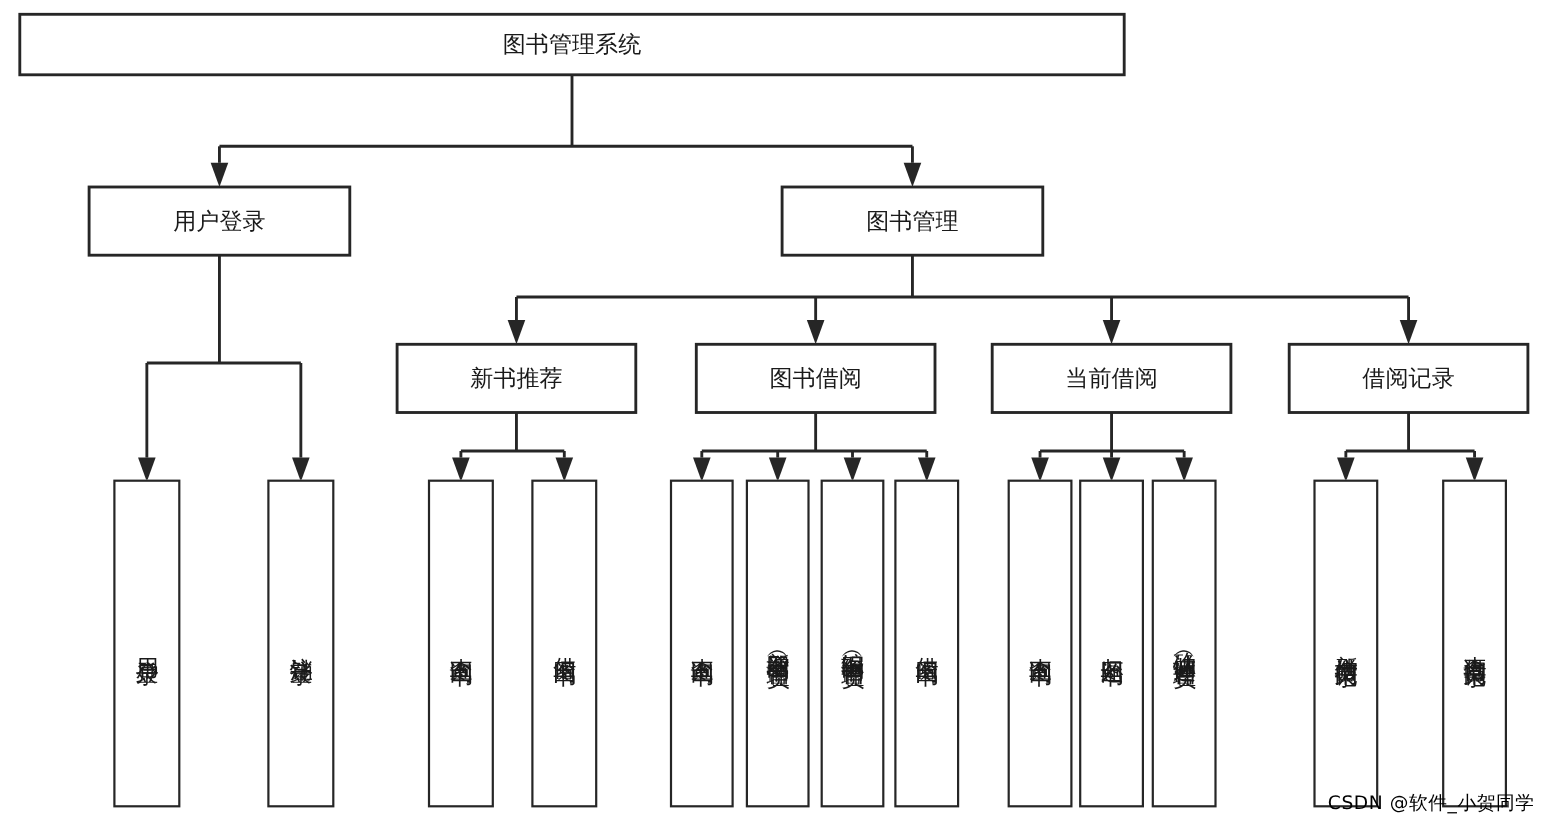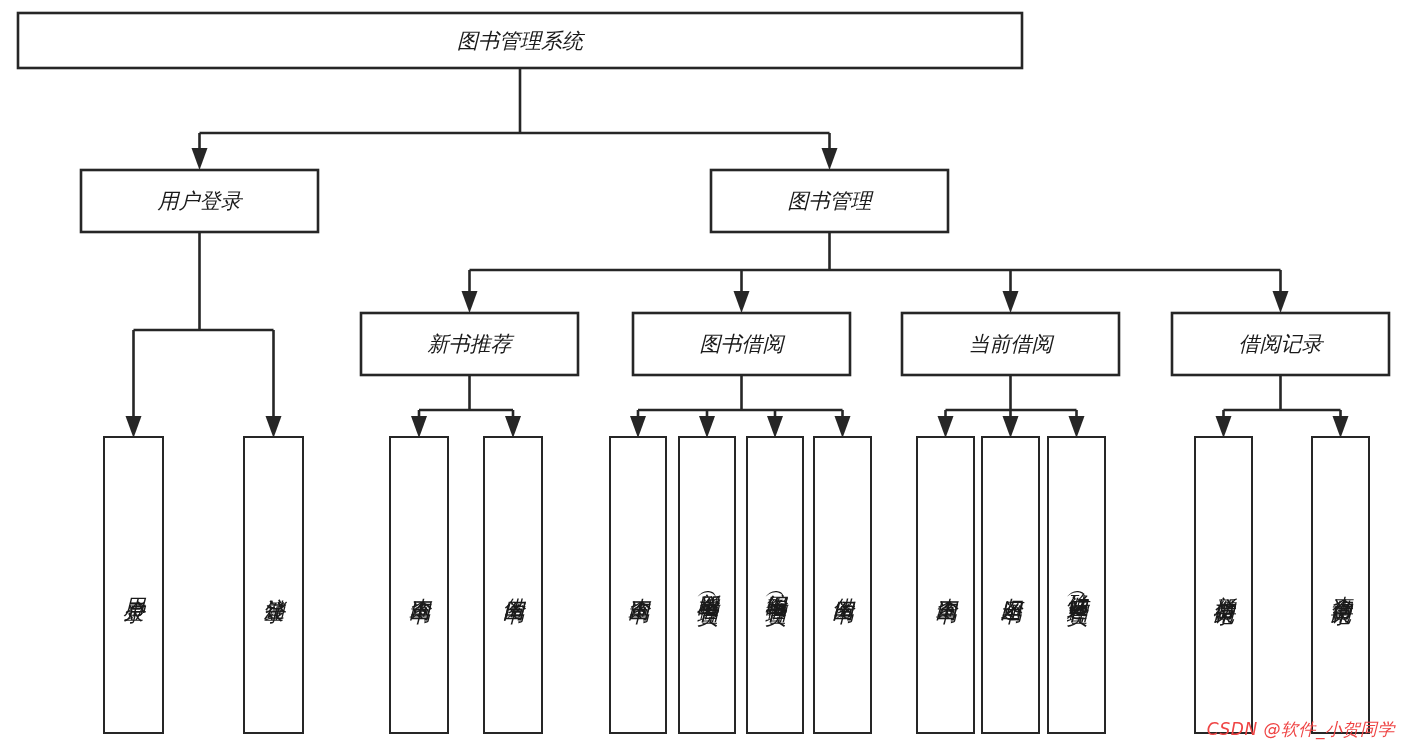--- a/index.html
+++ b/index.html
@@ -11,21 +11,20 @@
     width: 1405px;
     height: 747px;
     font-family: "DejaVu Sans", "Liberation Sans", sans-serif;
     overflow: hidden;
   }
   #diagram-root {
     position: relative;
     width: 1405px;
     height: 747px;
     background: #ffffff;
-    font-style: italic;
   }
   svg#diagram-svg {
     position: absolute;
     top: 0;
     left: 0;
     width: 1405px;
     height: 747px;
     display: block;
   }
   .node-rect {
@@ -69,21 +68,21 @@
     color: #1a1a1a;
     white-space: nowrap;
     text-align: center;
   }
   .watermark {
     position: absolute;
     right: 10px;
     bottom: 6px;
     font-family: "DejaVu Sans", "Liberation Sans", sans-serif;
     font-size: 17px;
-    color: #ef4444;
+    color: #000000;
     letter-spacing: 0.5px;
     white-space: nowrap;
     pointer-events: none;
   }
 </style>
 </head>
 <body>
 
 <div id="diagram-root">
 

